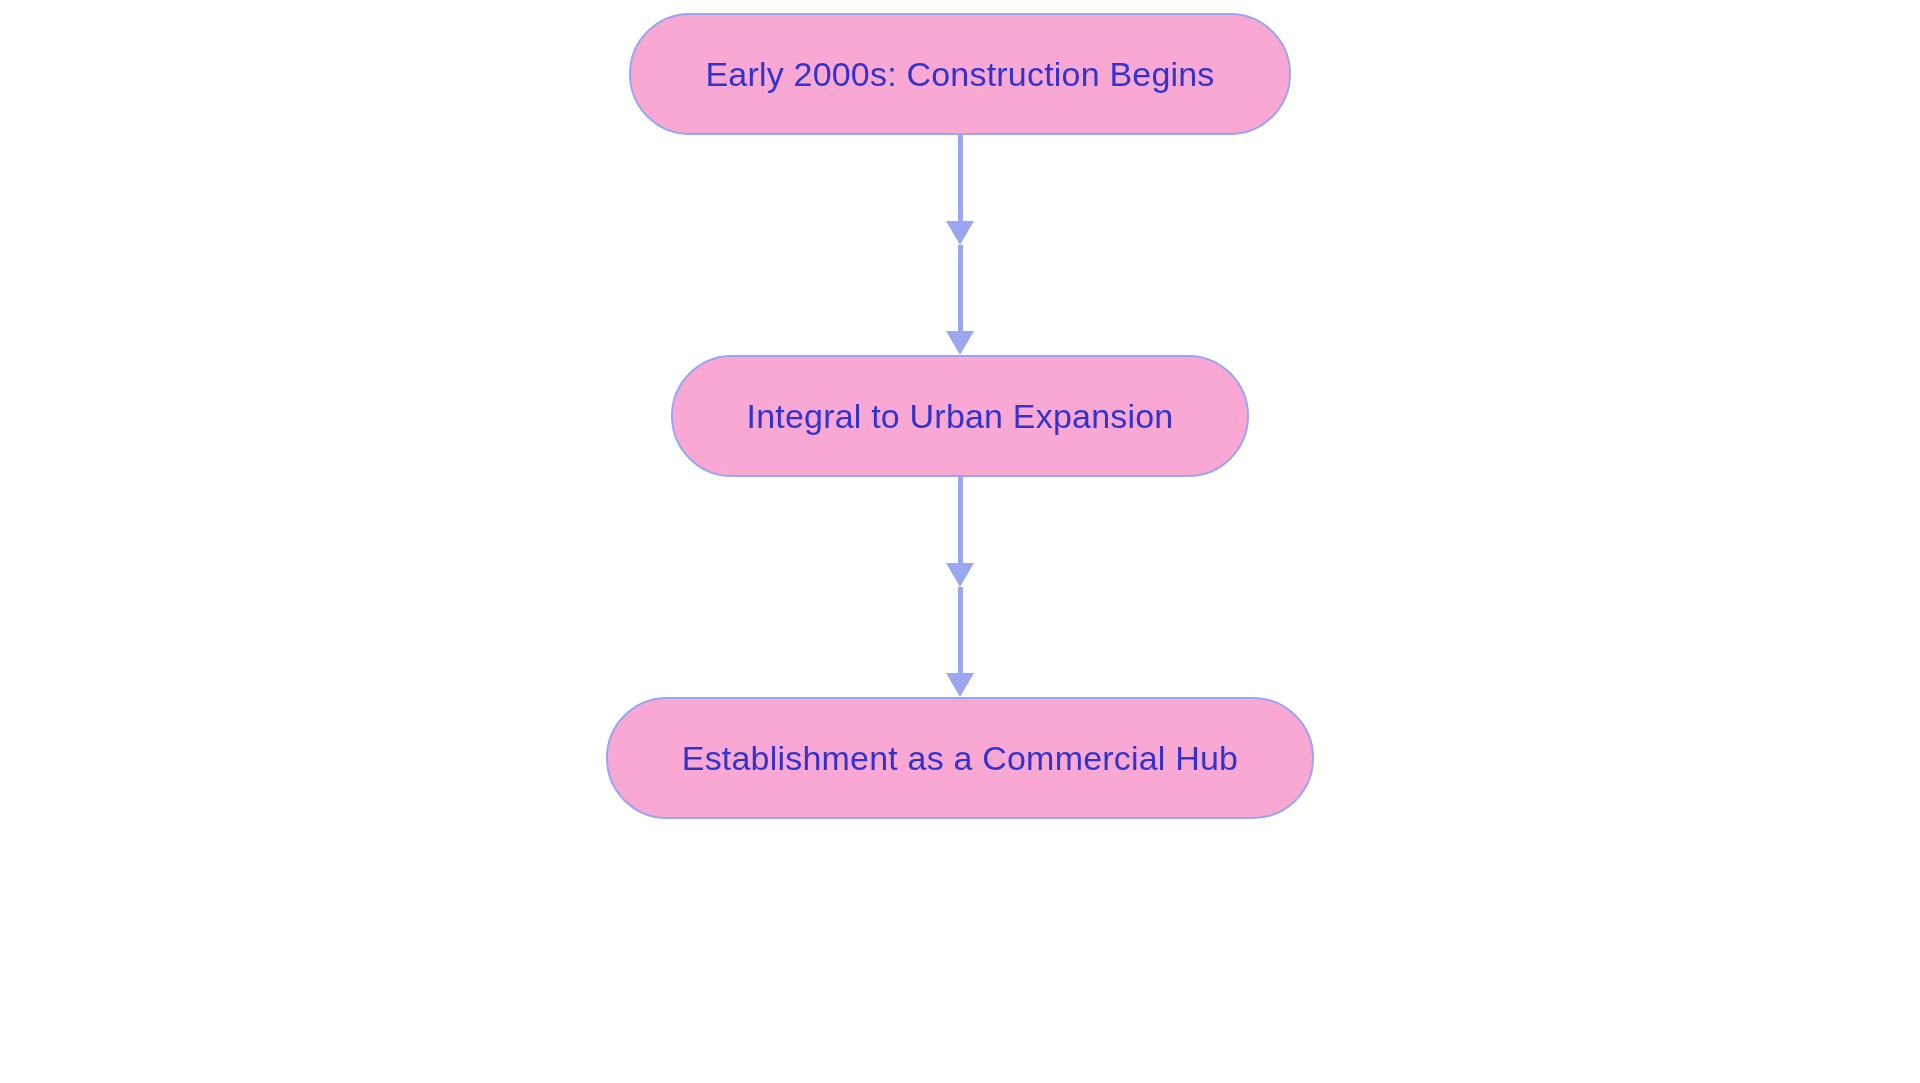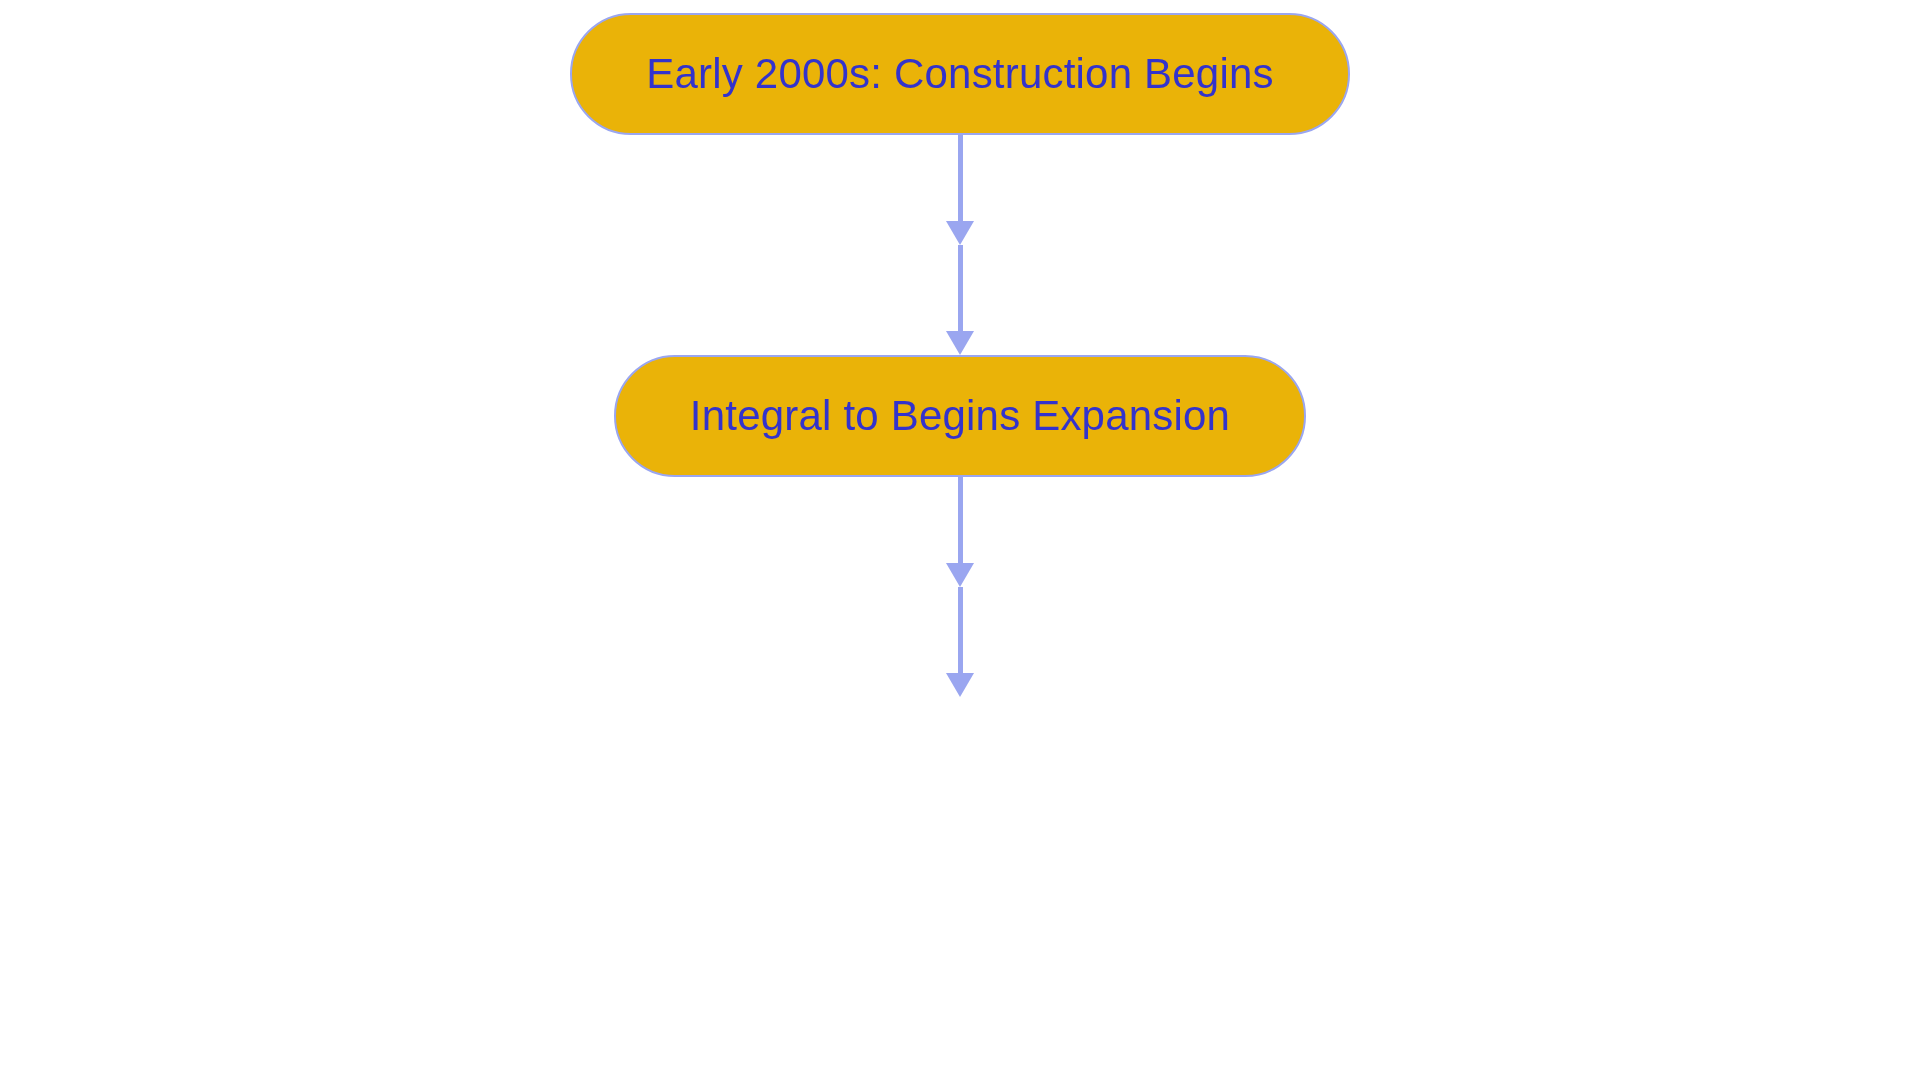--- a/index.html
+++ b/index.html
@@ -23,26 +23,26 @@
     display: flex;
     flex-direction: column;
     align-items: center;
     justify-content: flex-start;
     box-sizing: border-box;
     padding-top: 13px;
   }
 
   .node {
     box-sizing: border-box;
-    background: #eab308;
+    background: #f9a8d4;
     border: 2px solid #9aa6f0;
     border-radius: 62px;
     color: #3333cc;
     font-family: "Liberation Sans", sans-serif;
-    font-size: 42px;
+    font-size: 34px;
     font-weight: 400;
     line-height: 1;
     letter-spacing: 0.2px;
     display: flex;
     align-items: center;
     justify-content: center;
     white-space: nowrap;
     height: 122px;
     padding: 12px 74px;
     flex: 0 0 auto;
@@ -95,28 +95,31 @@
     <div class="connector-head"></div>
   </div>
 
 
   <div class="connector">
     <div class="connector-line"></div>
     <div class="connector-head"></div>
   </div>
 
   <div class="node">
-    <span class="node-label">Integral to Begins Expansion</span>
+    <span class="node-label">Integral to Urban Expansion</span>
   </div>
 
   <div class="connector">
     <div class="connector-line"></div>
     <div class="connector-head"></div>
   </div>
 
 
   <div class="connector">
     <div class="connector-line"></div>
     <div class="connector-head"></div>
   </div>
 
+  <div class="node">
+    <span class="node-label">Establishment as a Commercial Hub</span>
+  </div>
 
 </div>
 
 </body></html>

